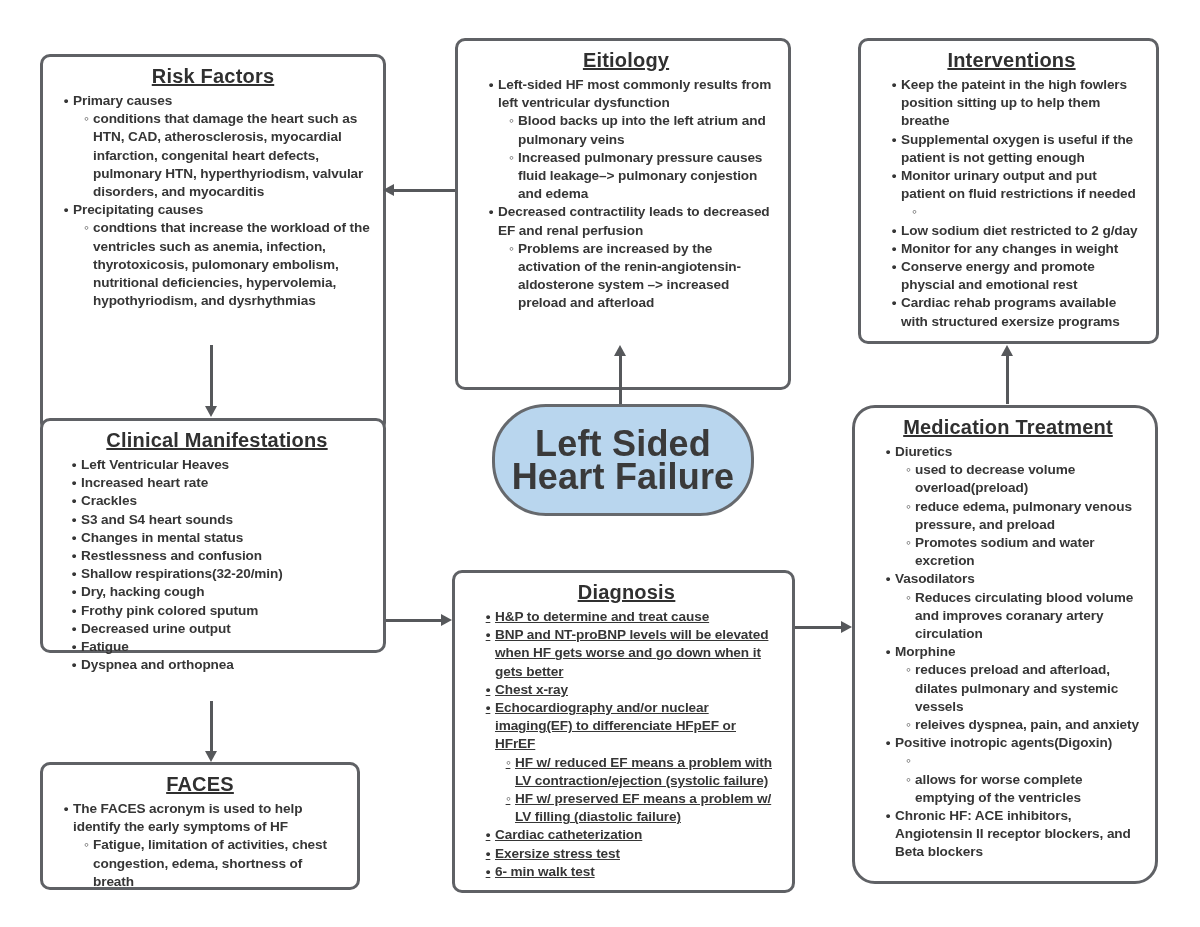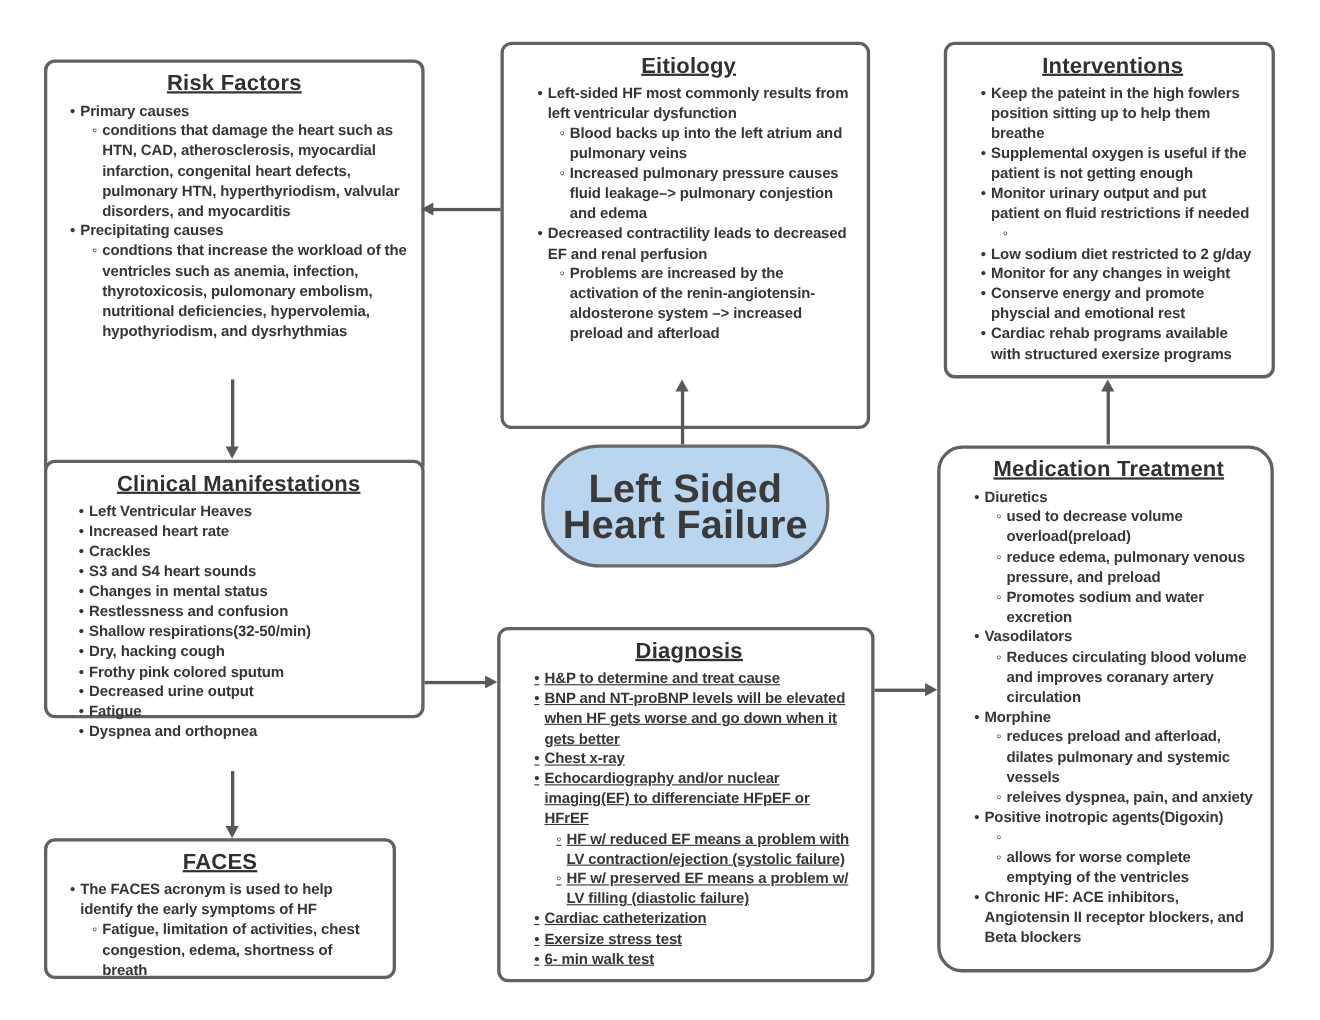--- a/index.html
+++ b/index.html
@@ -155,21 +155,21 @@
         <div class="li lvl1">
           <span class="bullet">•</span>
           <span class="txt">Changes in mental status</span>
         </div>
         <div class="li lvl1">
           <span class="bullet">•</span>
           <span class="txt">Restlessness and confusion</span>
         </div>
         <div class="li lvl1">
           <span class="bullet">•</span>
-          <span class="txt">Shallow respirations(32-50/min)</span>
+          <span class="txt">Shallow respirations(32-20/min)</span>
         </div>
         <div class="li lvl1">
           <span class="bullet">•</span>
           <span class="txt">Dry, hacking cough</span>
         </div>
         <div class="li lvl1">
           <span class="bullet">•</span>
           <span class="txt">Frothy pink colored sputum</span>
         </div>
         <div class="li lvl1">

